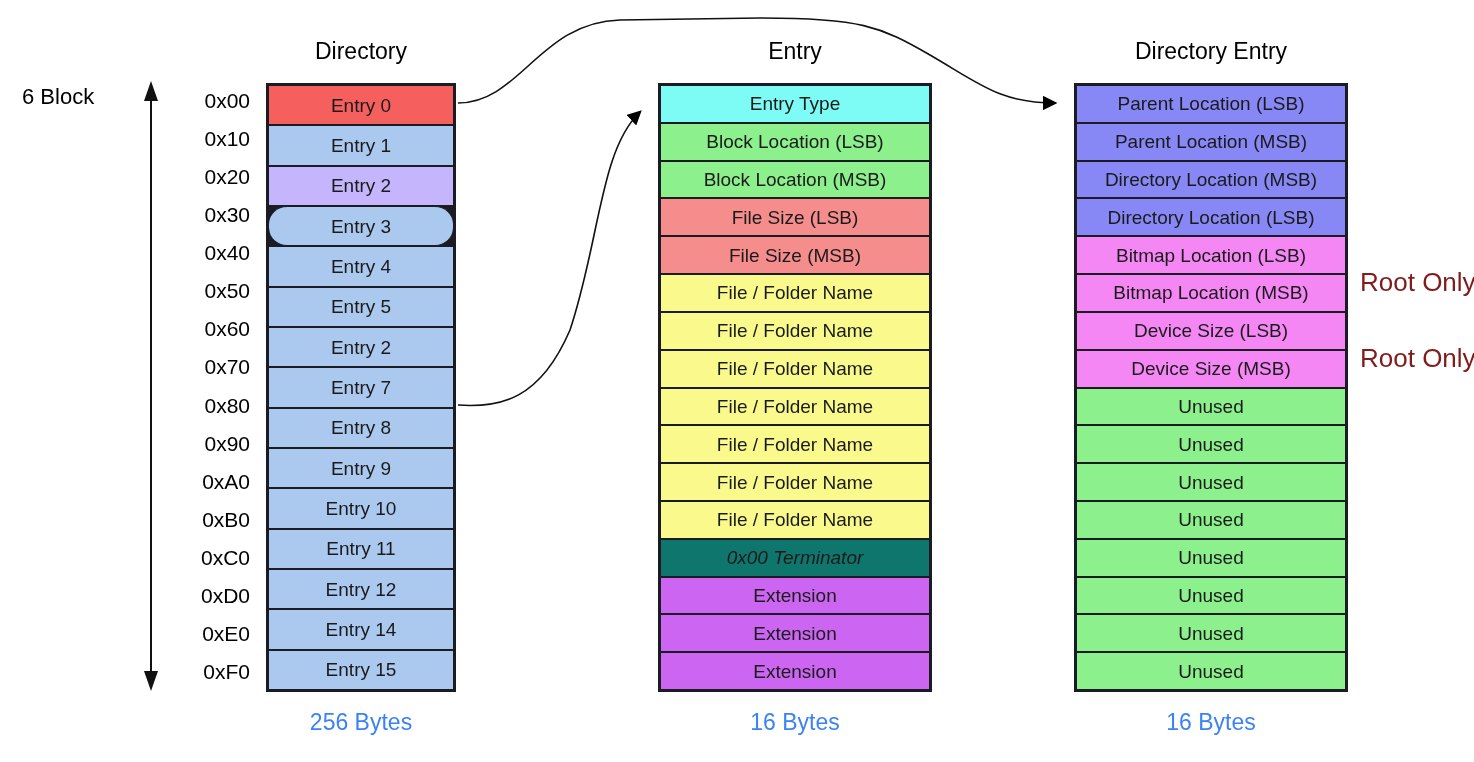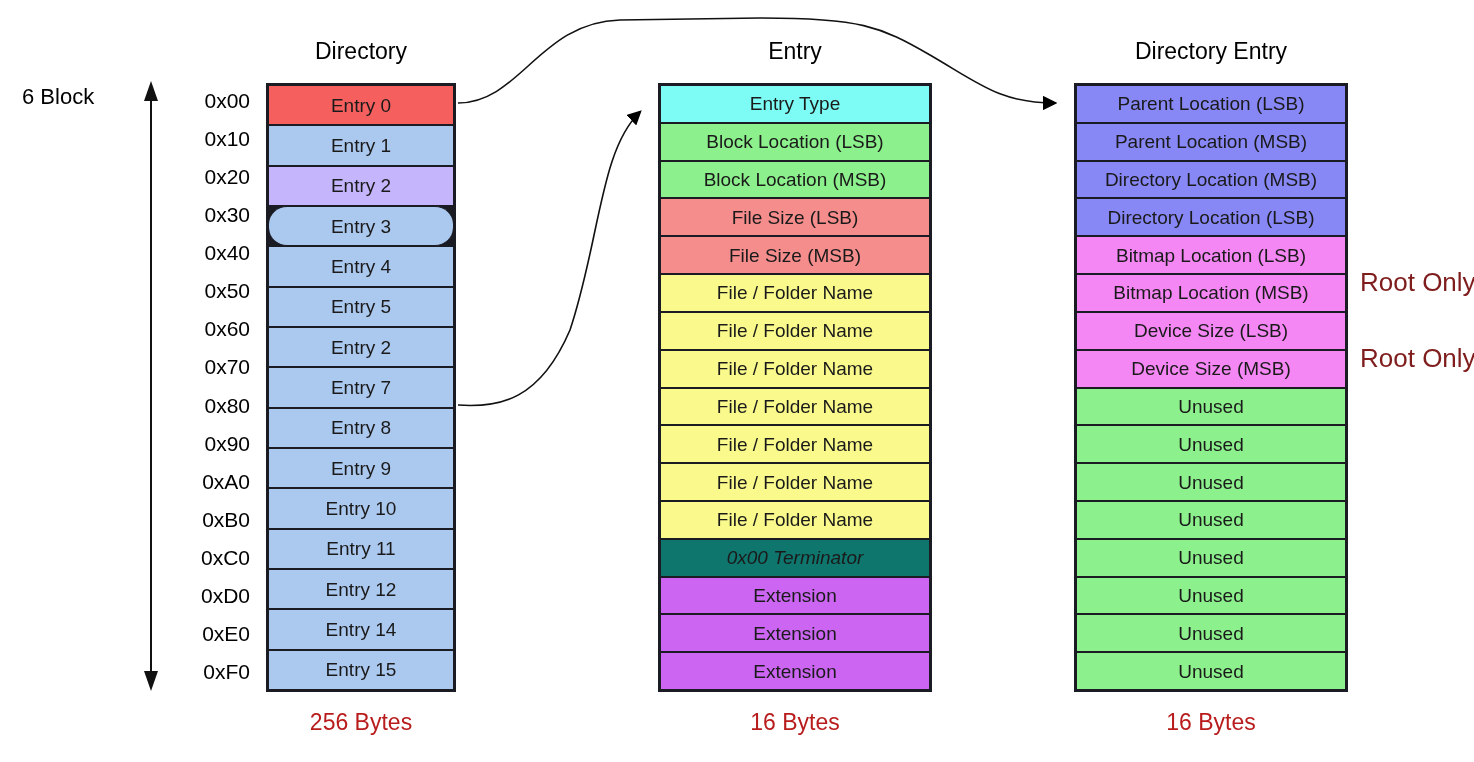--- a/index.html
+++ b/index.html
@@ -10,21 +10,21 @@
   }
   .stage{position:absolute;left:0;top:0;width:1474px;height:762px;}
 
   svg.curves{position:absolute;left:0;top:0;width:1474px;height:762px;pointer-events:none;}
 
   .col-title{
     position:absolute;text-align:center;font-size:23px;color:#000;
     white-space:nowrap;
   }
   .col-footer{
-    position:absolute;text-align:center;font-size:23px;color:#b91c1c;
+    position:absolute;text-align:center;font-size:23px;color:#3b82f6;
     white-space:nowrap;
   }
 
   .stack{
     position:absolute;
     border:3px solid #1b1b24;
     box-sizing:border-box;
     background:#1b1b24;
     display:flex;flex-direction:column;
   }

